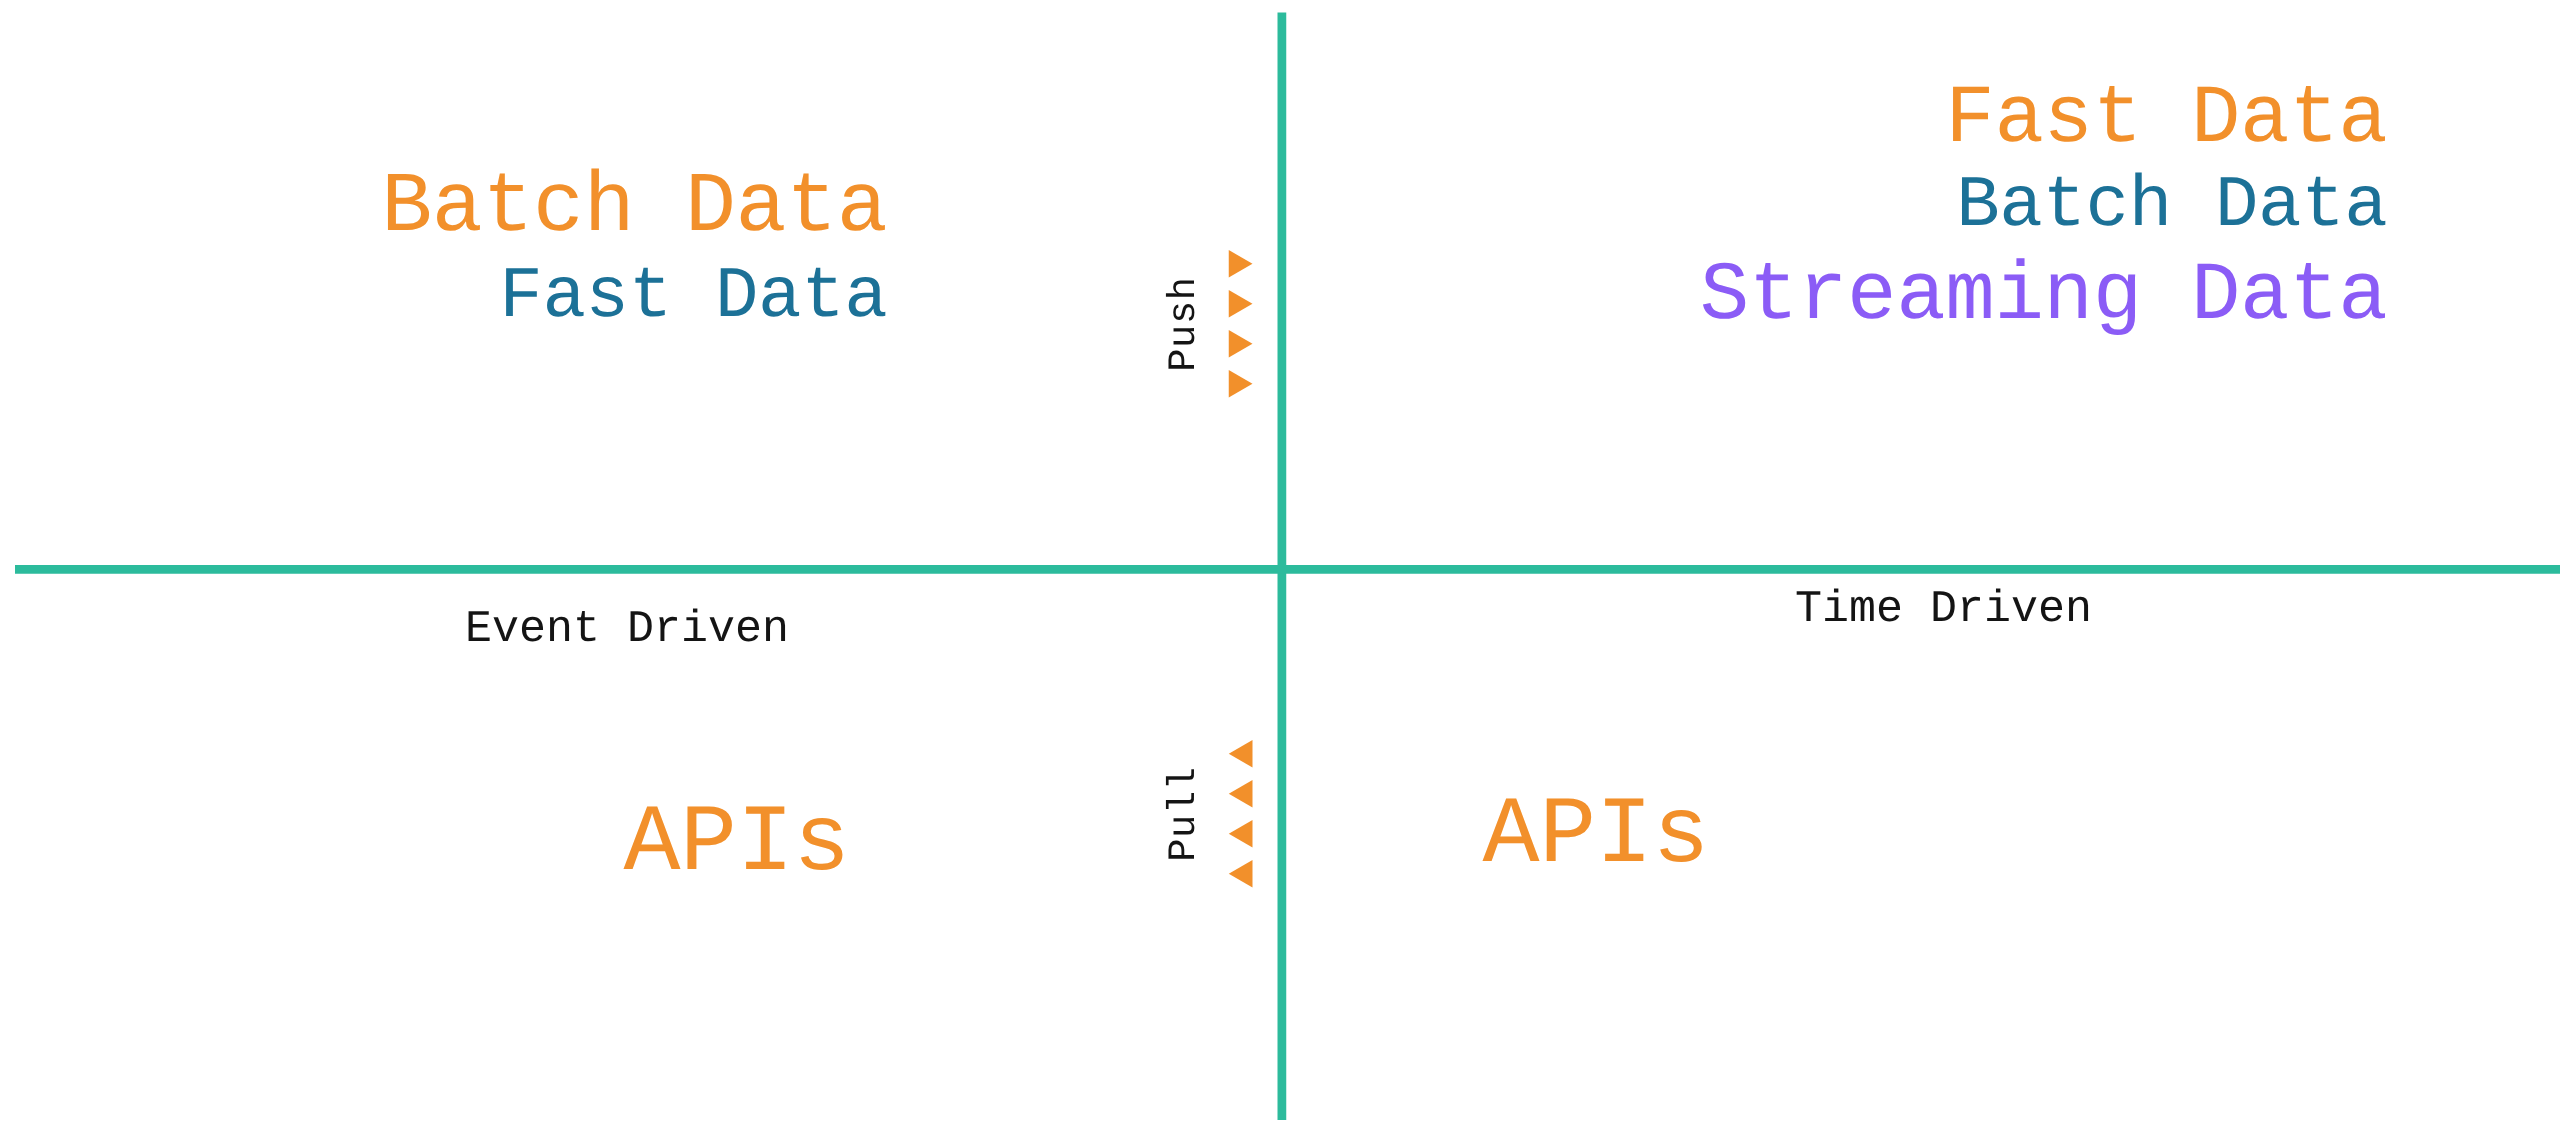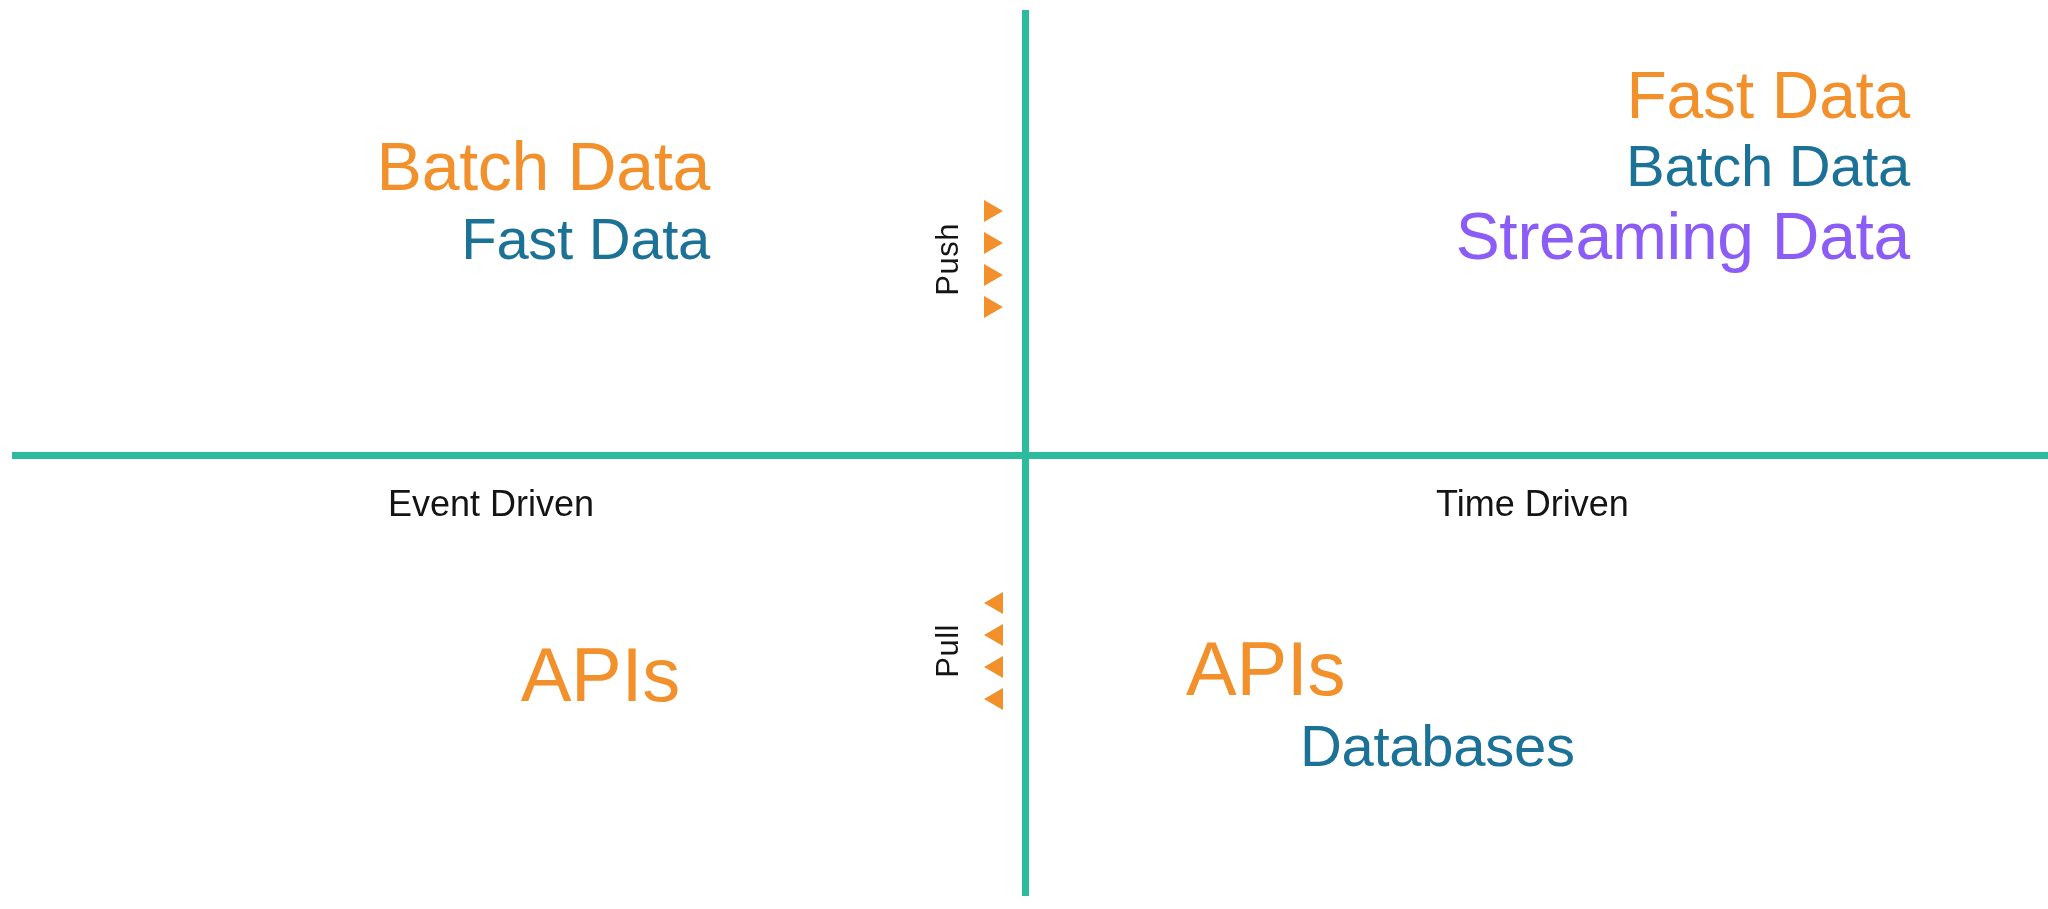--- a/index.html
+++ b/index.html
@@ -9,20 +9,21 @@
   }
   body {
     font-family: "Liberation Sans", sans-serif;
   }
   #canvas {
     position: relative;
     width: 2048px;
     height: 909px;
     background: #ffffff;
     overflow: hidden;
+    font-family: Liberation Mono, monospace;
   }
 
   
   .axis-v {
     position: absolute;
     left: 1022px;
     top: 10px;
     width: 7px;
     height: 886px;
     background: #2cbb9c;
@@ -97,22 +98,22 @@
   #quad-br .l1 { font-size: 76px; padding-left: 66px; }
   #quad-br .l2 { font-size: 58px; padding-left: 180px; }
 
   
   .axis-label {
     position: absolute;
     font-size: 36px;
     color: #141414;
     white-space: nowrap;
   }
-  #label-event { left: 388px;  top: 483px; }
-  #label-time  { left: 1436px; top: 483px; }
+  #label-event { left: 372px;  top: 483px; }
+  #label-time  { left: 1436px; top: 467px; }
 
   
   .flow-group {
     position: absolute;
     display: flex;
     align-items: center;
   }
   .flow-label {
     font-size: 31px;
     color: #141414;
@@ -160,21 +161,20 @@
     <div class="q-line l2 blue">Batch Data</div>
     <div class="q-line l3 green">Streaming Data</div>
   </div>
 
   <div class="quad" id="quad-bl">
     <div class="q-line l1 orange">APIs</div>
   </div>
 
   <div class="quad" id="quad-br">
     <div class="q-line l1 orange">APIs</div>
-    <div class="q-line l2 blue">Databases</div>
   </div>
 
   <div class="axis-label" id="label-event">Event Driven</div>
   <div class="axis-label" id="label-time">Time Driven</div>
 
   <div class="flow-group" id="flow-push">
     <div class="flow-label">Push</div>
     <div class="arrow-stack">
       <div class="tri tri-right"></div>
       <div class="tri tri-right"></div>

